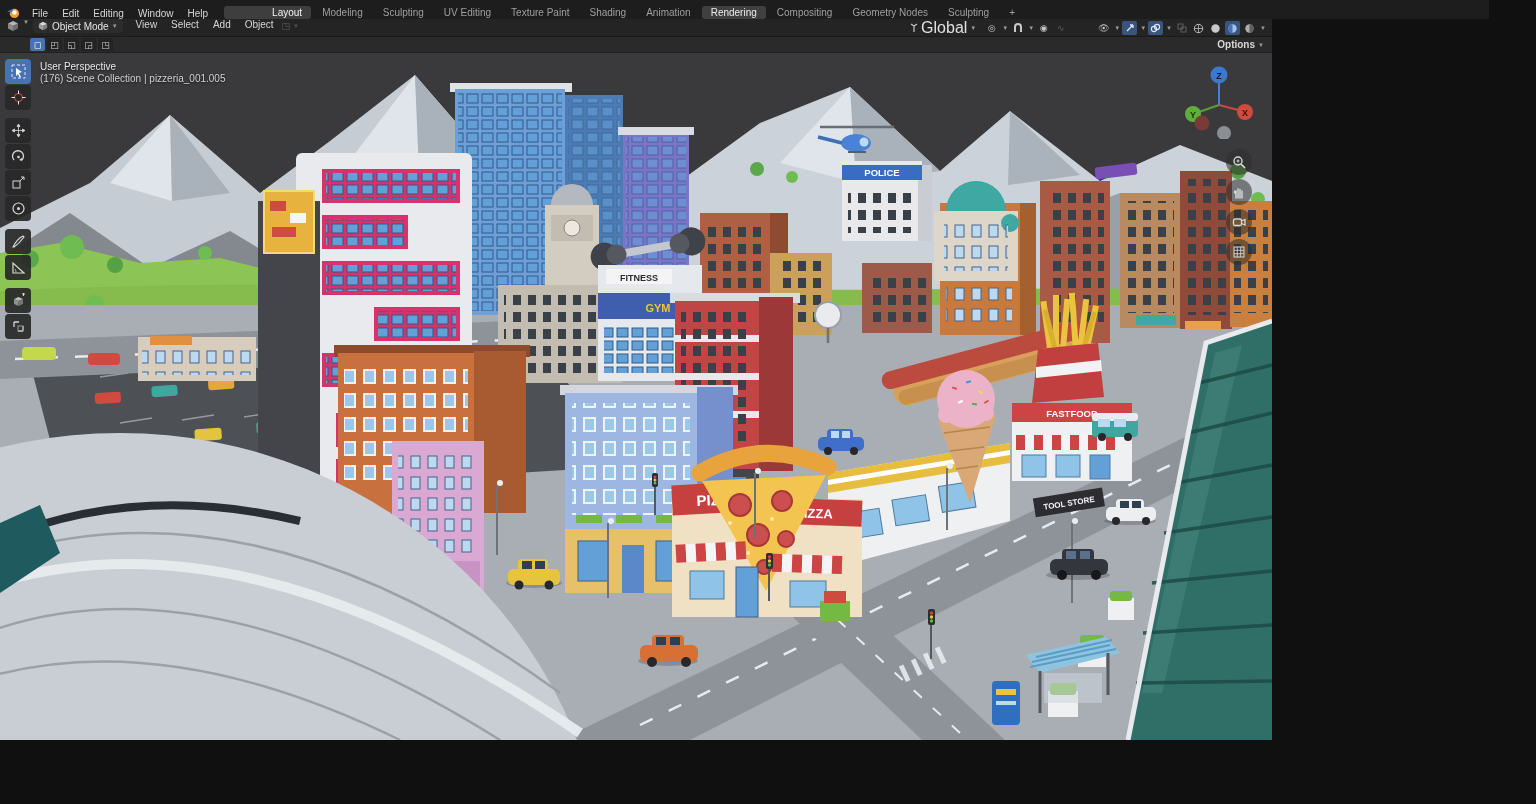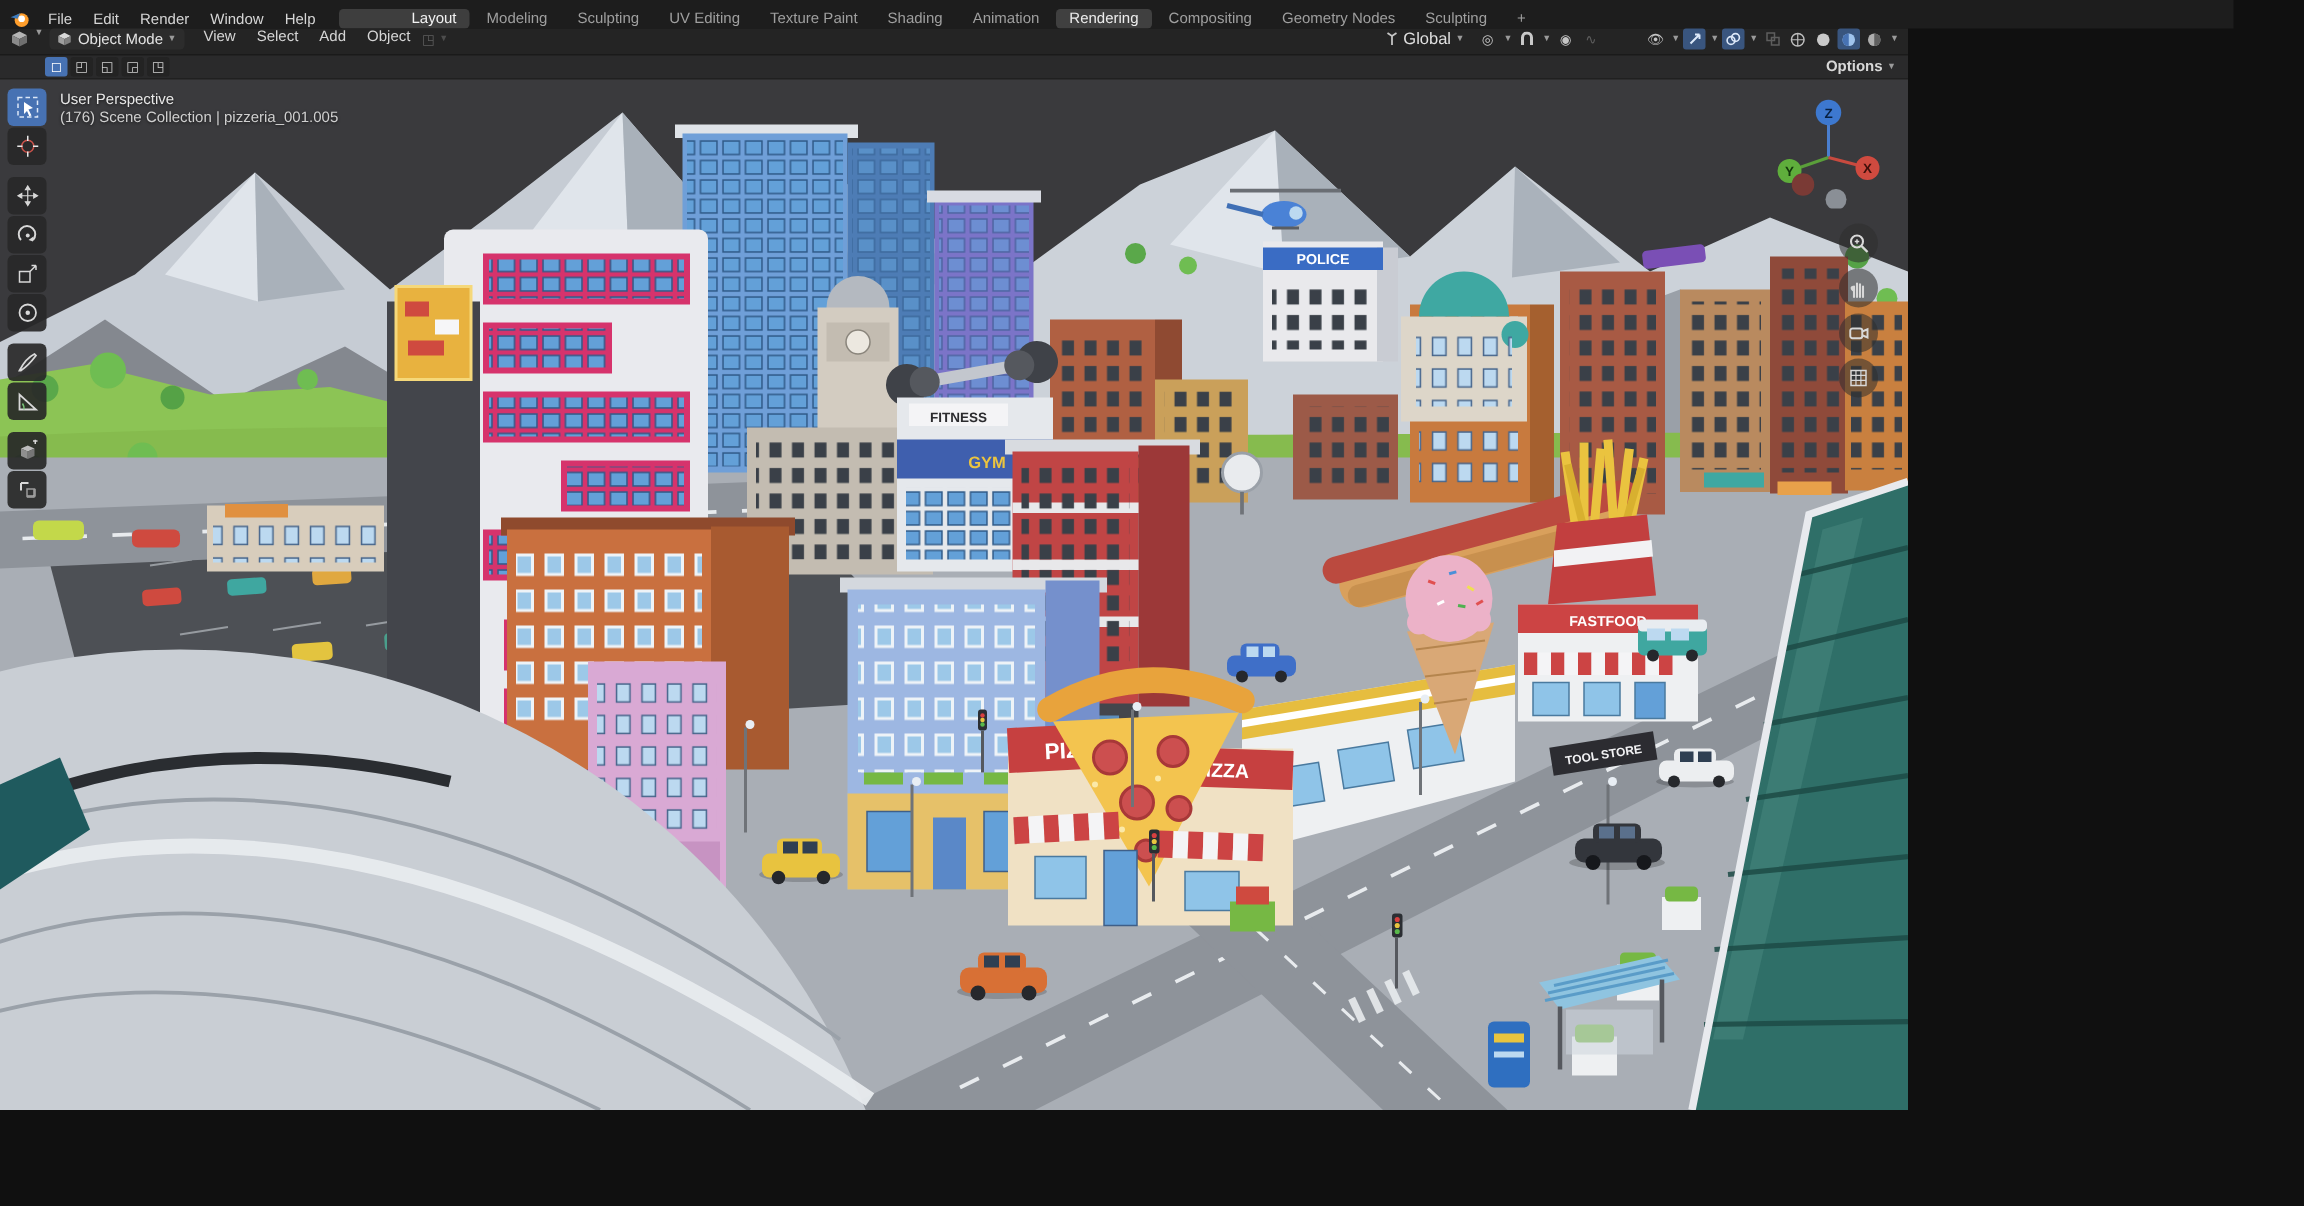--- a/index.html
+++ b/index.html
@@ -48,21 +48,21 @@
 
 <div id="topbar" class="abs">
   <svg width="15" height="13" style="margin:0 4px 0 6px" viewBox="0 0 16 14">
       <circle cx="9" cy="8" r="5" fill="#ff9e2c"></circle>
       <circle cx="9" cy="7" r="2.4" fill="#fff"></circle>
       <path d="M1,6 L8,3 L6,7 Z" fill="#3b7bbf"></path>
     </svg>
   <div id="menubar" class="row">
       <div class="menu-item">File</div>
       <div class="menu-item">Edit</div>
-      <div class="menu-item">Render</div>
+      <div class="menu-item">Editing</div>
       <div class="menu-item">Window</div>
       <div class="menu-item">Help</div>
     </div>
   <div id="tabs">
       <div class="tab active">Layout</div>
       <div class="tab">Modeling</div>
       <div class="tab">Sculpting</div>
       <div class="tab">UV Editing</div>
       <div class="tab">Texture Paint</div>
       <div class="tab">Shading</div>
@@ -99,21 +99,21 @@
       <div class="menu-item">Add</div>
       <div class="menu-item">Object</div>
     </div>
   <span class="hicon dim">◳<span class="caret">▼</span></span>
   <div style="margin-left:auto" class="row">
     <span class="hicon">
         <svg width="10" height="10" viewBox="0 0 10 10">
           <path d="M5,9 L5,3 M5,3 L2,1 M5,3 L8,1" stroke="#c5c5c5" stroke-width="1.2" fill="none"></path>
         </svg>
       </span>
-    <span style="font-size:11px;color:#e0e0e0">Global</span>
+    <span style="font-size:16px;color:#e0e0e0">Global</span>
     <span class="caret">▼</span>
     <span class="hicon" style="margin-left:8px">◎</span>
       <span class="caret">▼</span>
     <span class="hicon">
         <svg width="10" height="10" viewBox="0 0 10 10">
           <path d="M2,9 L2,4 A3,3 0 0 1 8,4 L8,9" stroke="#c9c9c9" stroke-width="2" fill="none"></path>
         </svg>
       </span>
       <span class="caret">▼</span>
     <span class="hicon">◉</span>

